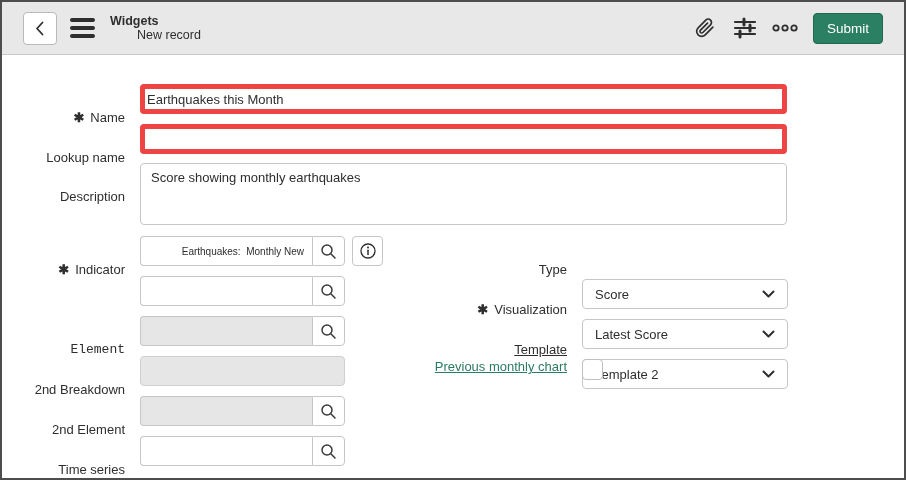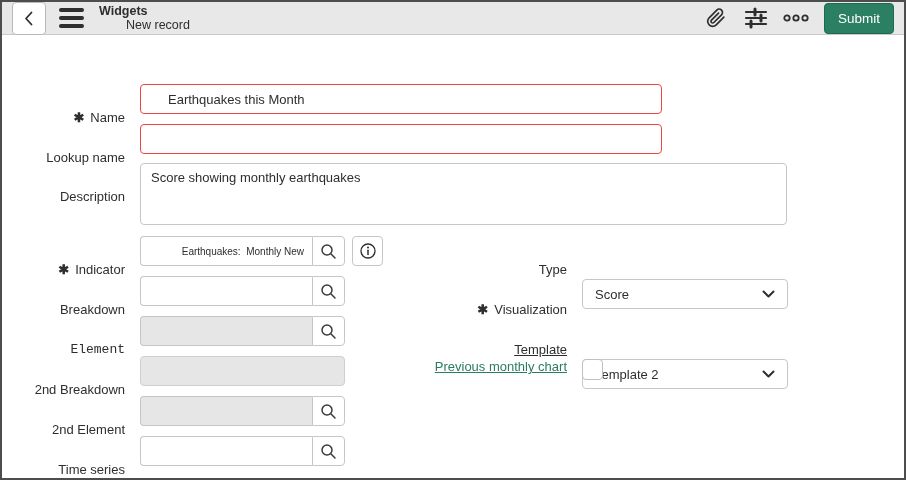--- a/index.html
+++ b/index.html
@@ -6,24 +6,24 @@
   html,body { background:#fff; }
   body { font-family:"Liberation Sans", sans-serif; color:#2e2e2e; }
 
   .viewport {
     position:relative; width:906px; height:480px;
     border:2px solid #4d4d4d; background:#fff; overflow:hidden;
   }
 
   
   .hdr {
-    position:absolute; top:0; left:0; right:0; height:33px;
+    position:absolute; top:0; left:0; right:0; height:53px;
     background:#e8e8e8; border-bottom:1px solid #c9c9c9;
     display:flex; align-items:center; justify-content:space-between;
-    padding:0 10px;
+    padding:0 21px;
   }
   .hdr-left { display:flex; align-items:center; gap:11px; }
   .back-btn {
     width:34px; height:33px; background:#fff; border:1px solid #b9b9b9;
     border-radius:4px; display:flex; align-items:center; justify-content:center;
     cursor:pointer;
   }
   .menu-btn {
     background:transparent; border:none; display:flex; flex-direction:column;
     gap:4px; padding:4px 2px; cursor:pointer;
@@ -48,23 +48,23 @@
   
   .lbl {
     position:absolute; left:0; width:123px; text-align:right;
     line-height:30px; font-size:13px; color:#2e2e2e;
     display:block; white-space:nowrap;margin-top:19px;
   }
   .lbl-r { position:absolute; left:430; width:135px; }
   .req { font-size:13px; margin-right:6px; font-weight:700; }
 
   .txt-input {
-    position:absolute; left:138px; height:30px; width:522px;
-    border:1px solid #ef4444; border-radius:4px; background:#fff;
-    padding:0 27px; font-size:13px; color:#2e2e2e;
+    position:absolute; left:138px; height:30px; width:647px;
+    border:5px solid #ef4444; border-radius:4px; background:#fff;
+    padding:0 2px; font-size:13px; color:#2e2e2e;
     font-family:"Liberation Sans", sans-serif; outline:none;
   }
   textarea.txt-area {
     position:absolute; left:138px; width:647px; height:62px;
     border:1px solid #c6c6c6; border-radius:4px; background:#fff;
     padding:6px 10px; font-size:13px; color:#2e2e2e; resize:none;
     font-family:"Liberation Sans", sans-serif; outline:none;
   }
 
   .ref { position:absolute; left:138px; width:205px; height:30px; display:flex; }
@@ -164,21 +164,20 @@
         </span>
       </button>
       <button class="submit-btn">Submit</button>
     </div>
   </div>
 
   <label class="lbl" style="top:82px;"><span class="req">✱</span><span>Name</span></label>
   <label class="lbl" style="top:122px;">Lookup name</label>
   <label class="lbl" style="top:161px;">Description</label>
   <label class="lbl" style="top:234px;"><span class="req">✱</span><span>Indicator</span></label>
-  <label class="lbl" style="top:274px;">Breakdown</label>
   <label class="lbl" style="top:314px;font-family:Liberation Mono, monospace;">Element</label>
   <label class="lbl" style="top:354px;">2nd Breakdown</label>
   <label class="lbl" style="top:394px;">2nd Element</label>
   <label class="lbl" style="top:434px;">Time series</label>
 
   <input class="txt-input" style="top: 82px;" value="Earthquakes this Month">
   <input class="txt-input" style="top: 122px;" value="">
   <textarea class="txt-area" style="top: 161px;">Score showing monthly earthquakes</textarea>
 
   <div class="ref" style="top:234px;">
@@ -257,20 +256,28 @@
   <label class="lbl lbl-r" style="top:314px; left:430px; width:135px;text-decoration:underline;">Template</label>
 
   <div class="sel" style="top:234px;">
     <span class="sel-val">Score</span>
     <span style="display:flex;">
       <svg width="13" height="9" viewBox="0 0 13 9" fill="none">
           <polyline points="1.5,1.5 6.5,6.5 11.5,1.5" stroke="#2e2e2e" stroke-width="2" stroke-linecap="round" stroke-linejoin="round"></polyline>
         </svg>
     </span>
   </div>
+  <div class="sel" style="top:274px;">
+    <span class="sel-val">Latest Score</span>
+    <span style="display:flex;">
+      <svg width="13" height="9" viewBox="0 0 13 9" fill="none">
+          <polyline points="1.5,1.5 6.5,6.5 11.5,1.5" stroke="#2e2e2e" stroke-width="2" stroke-linecap="round" stroke-linejoin="round"></polyline>
+        </svg>
+    </span>
+  </div>
   <div class="sel" style="top:314px;">
     <span class="sel-val">Template 2</span>
     <span style="display:flex;">
       <svg width="13" height="9" viewBox="0 0 13 9" fill="none">
           <polyline points="1.5,1.5 6.5,6.5 11.5,1.5" stroke="#2e2e2e" stroke-width="2" stroke-linecap="round" stroke-linejoin="round"></polyline>
         </svg>
     </span>
   </div>
 
   <a class="link">Previous monthly chart</a>

